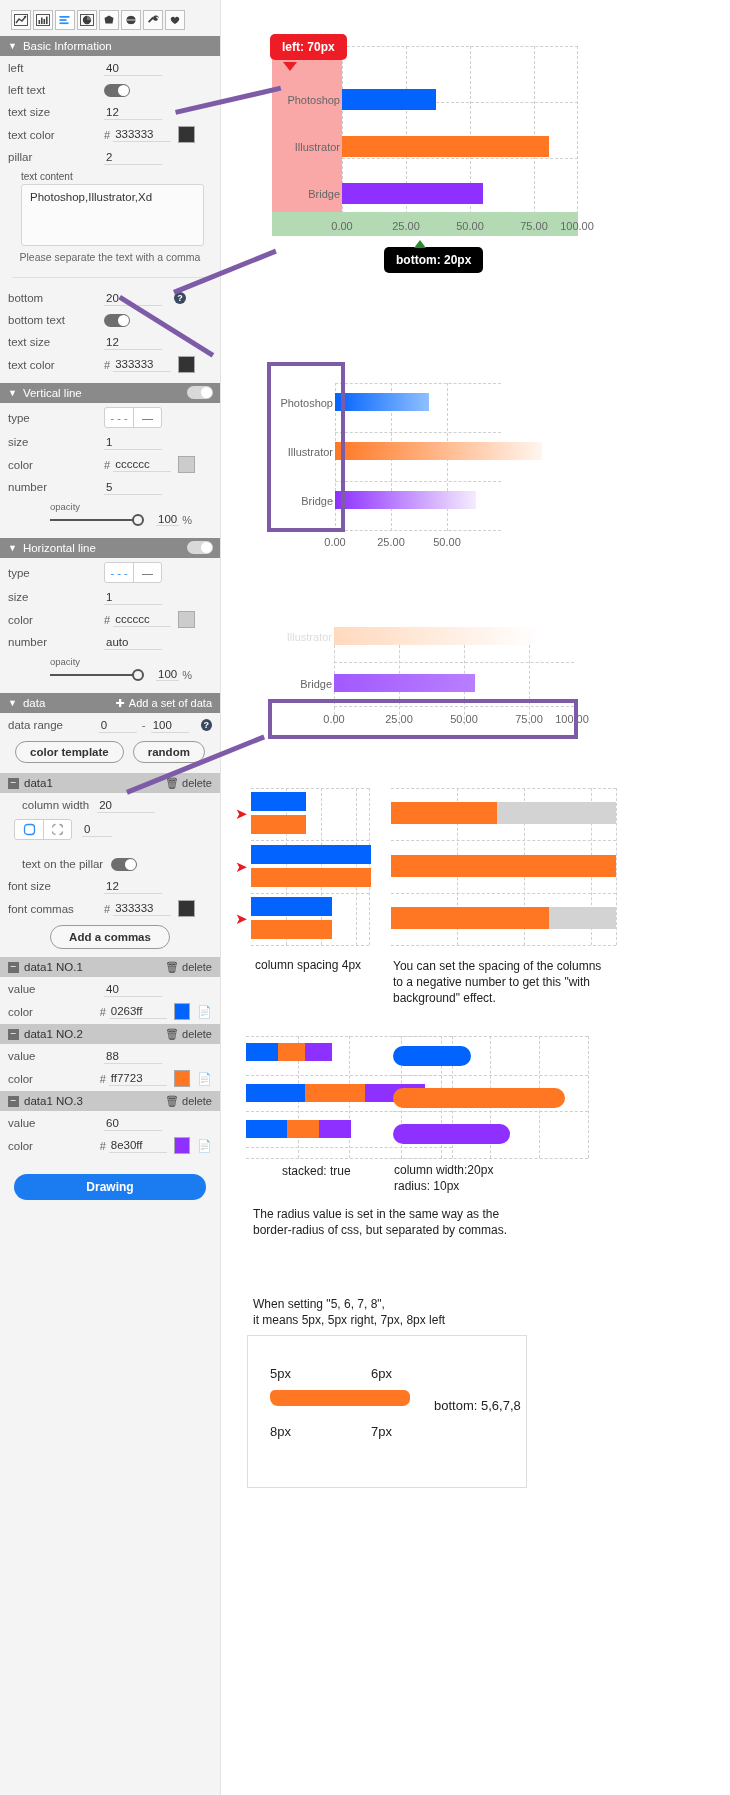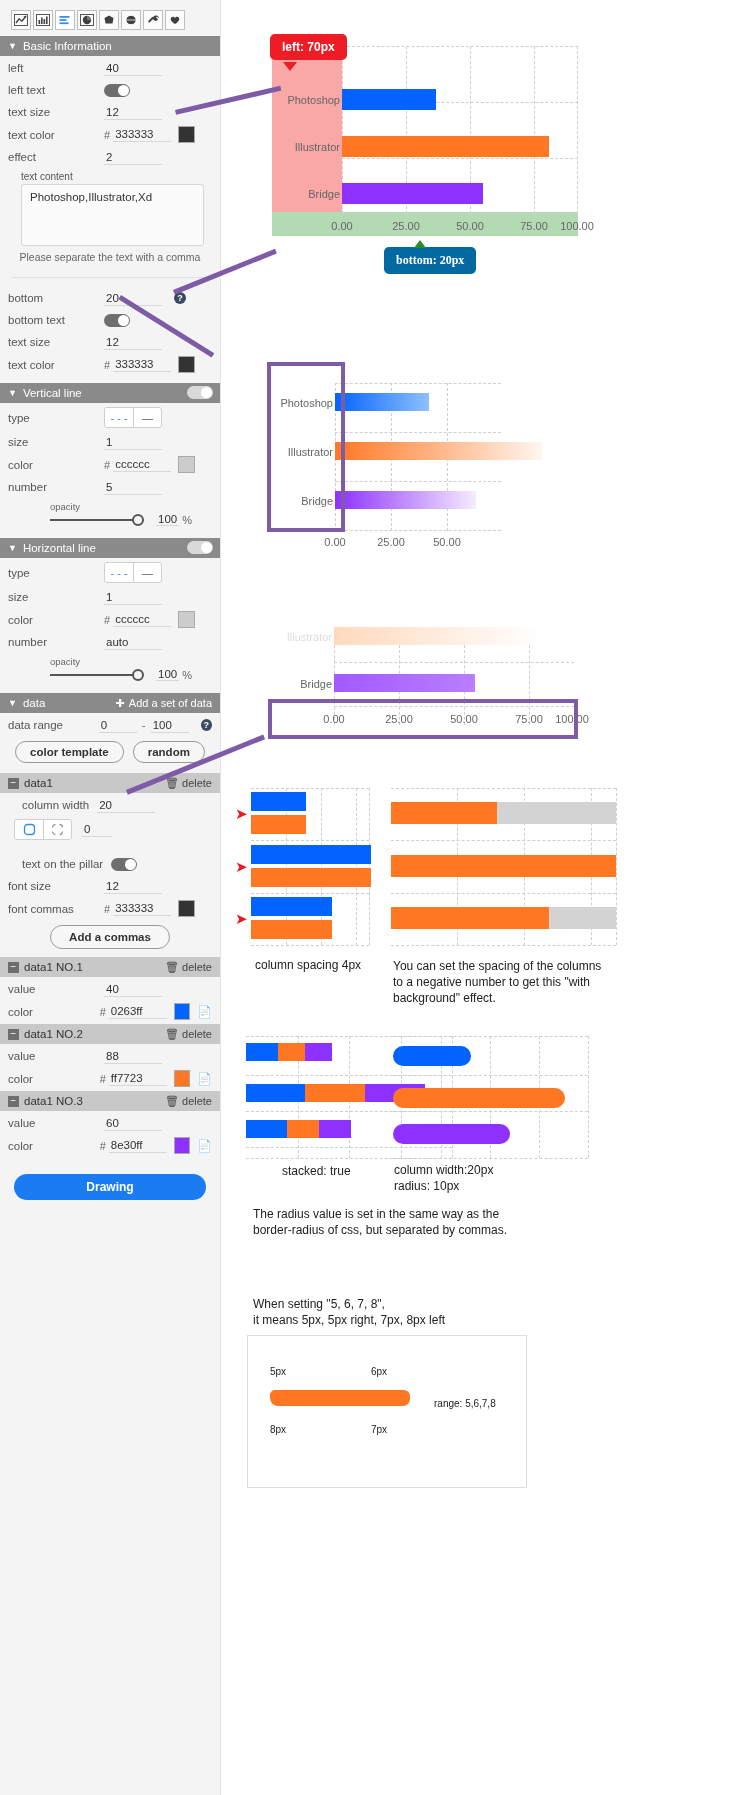--- a/index.html
+++ b/index.html
@@ -151,21 +151,21 @@
   #main { position:absolute; left:221px; top:0; width:509px; height:1795px; background:#fff; }
 
   .abs { position:absolute; }
 
   
   .bubble {
     position:absolute; color:#fff; font-size:12px; font-weight:bold;
     padding:6px 12px; border-radius:5px; white-space:nowrap;
   }
   .bubble.red { background:#ee1c25; }
-  .bubble.green { background:#0369a1;font-family:Liberation Serif, serif; }
+  .bubble.green { background:#000000; }
   .vline { position:absolute; border-left:1px dashed #cfcfcf; }
   .hline { position:absolute; border-top:1px dashed #cfcfcf; }
   .bar { position:absolute; }
   .catlabel { position:absolute; font-size:11px; color:#666; text-align:right; }
   .tick { position:absolute; font-size:11px; color:#666; text-align:center; }
 
   .hl-left { position:absolute; background:#f9a7a7; }
   .hl-bottom { position:absolute; background:#b4dab4; }
 
   .arrowline { position:absolute; background:#7d5ba6; transform-origin:0 0; height:5px; }
@@ -173,21 +173,21 @@
   .boxhl { position:absolute; border:4px solid #7d5ba6; }
 
   .redarrow { position:absolute; color:#e8191f; font-size:15px; line-height:1; }
 
   .caption { position:absolute; font-size:12px; color:#222; }
   .para { position:absolute; font-size:12px; color:#222; line-height:16px; }
 
   .radiusbox {
     position:absolute; border:1px solid #dddddd; background:#fff;
   }
-  .rlbl { position:absolute; font-size:10px; color:#222; }
+  .rlbl { position:absolute; font-size:13px; color:#222; }
 </style>
 </head>
 <body>
 
 <div id="sidebar">
 
   <div class="toolbar">
     <div class="tb-btn">
       <svg width="14" height="12" viewBox="0 0 14 12">
           <rect x="0.5" y="0.5" width="13" height="11" fill="none" stroke="#555"></rect>
@@ -259,21 +259,21 @@
     <span class="lbl">text size</span>
     <span class="fld">12</span>
   </div>
   <div class="row">
     <span class="lbl">text color</span>
     <span class="hash">#</span>
     <span class="fld">333333</span>
     <span class="swatch" style="background:#333333"></span>
   </div>
   <div class="row">
-    <span class="lbl">effect</span>
+    <span class="lbl">pillar</span>
     <span class="fld">2</span>
   </div>
 
   <div class="ta-label">text content</div>
   <div class="textarea">Photoshop,Illustrator,Xd</div>
   <div class="hint">Please separate the text with a comma</div>
 
   <div class="divider"></div>
 
   <div class="row">
@@ -665,16 +665,16 @@
 
   <div class="para" style="left:32px; top:1206px; width:290px;">The radius value is set in the same way as the<br>border-radius of css, but separated by commas.</div>
   <div class="para" style="left:32px; top:1296px; width:300px;">When setting "5, 6, 7, 8",<br>it means 5px, 5px right, 7px, 8px left</div>
 
   <div class="radiusbox" style="left:26px; top:1335px; width:280px; height:153px;">
     <div class="rlbl" style="left:22px; top:30px;">5px</div>
     <div class="rlbl" style="left:123px; top:30px;">6px</div>
     <div class="rlbl" style="left:22px; top:88px;">8px</div>
     <div class="rlbl" style="left:123px; top:88px;">7px</div>
     <div class="abs" style="left:22px; top:54px; width:140px; height:16px; background:#ff7723; border-radius:5px 6px 7px 8px;"></div>
-    <div class="rlbl" style="left:186px; top:62px; white-space:nowrap;">range: 5,6,7,8</div>
+    <div class="rlbl" style="left:186px; top:62px; white-space:nowrap;">bottom: 5,6,7,8</div>
   </div>
 
 </div>
 
 </body></html>

